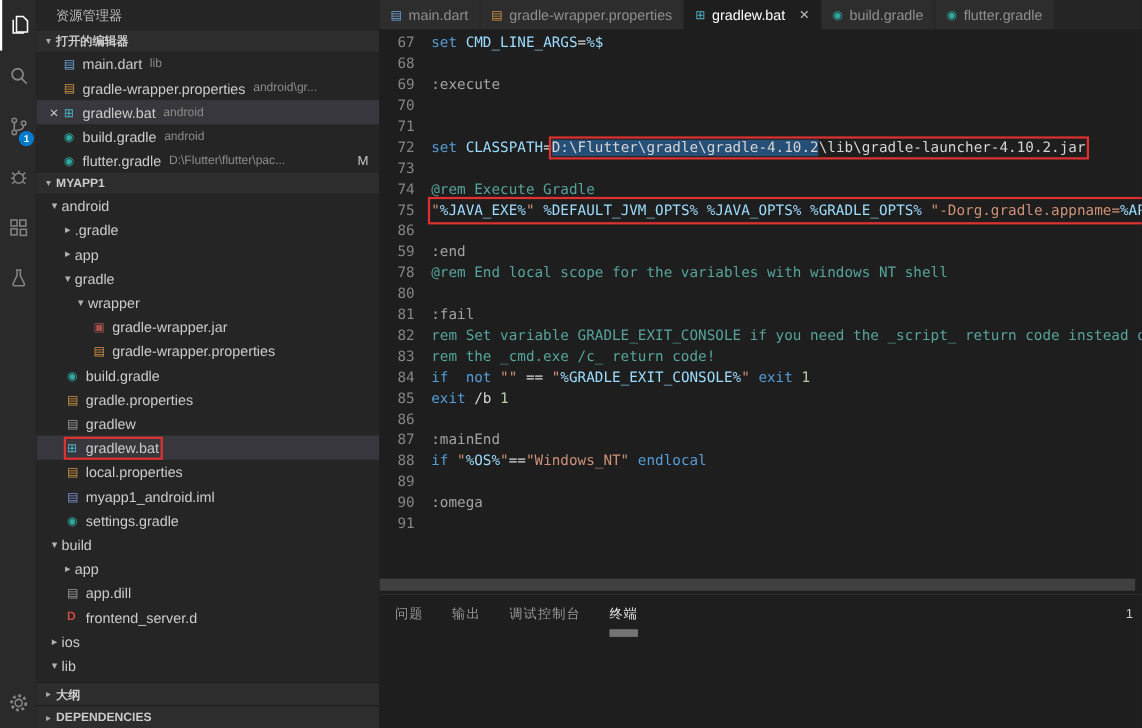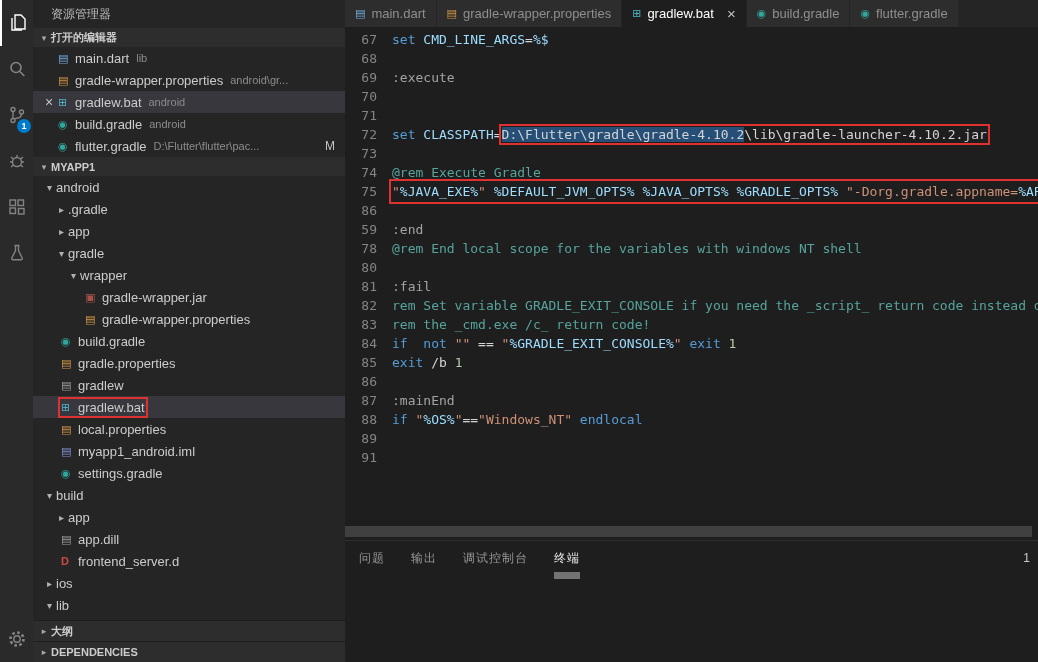--- a/index.html
+++ b/index.html
@@ -361,20 +361,21 @@
           <div class="cl"><span class="ln">80</span><span class="code"></span></div>
           <div class="cl"><span class="ln">81</span><span class="code"><span class="lb">:fail</span></span></div>
           <div class="cl"><span class="ln">82</span><span class="code"><span class="cm">rem Set variable GRADLE_EXIT_CONSOLE if you need the _script_ return code instead of</span></span></div>
           <div class="cl"><span class="ln">83</span><span class="code"><span class="cm">rem the _cmd.exe /c_ return code!</span></span></div>
           <div class="cl"><span class="ln">84</span><span class="code"><span class="kw">if</span><span class="fg">  </span><span class="kw">not</span><span class="fg"> </span><span class="st">""</span><span class="fg"> == </span><span class="st">"</span><span class="va">%GRADLE_EXIT_CONSOLE%</span><span class="st">"</span><span class="fg"> </span><span class="kw">exit</span><span class="fg"> </span><span class="nu">1</span></span></div>
           <div class="cl"><span class="ln">85</span><span class="code"><span class="kw">exit</span><span class="fg"> /b </span><span class="nu">1</span></span></div>
           <div class="cl"><span class="ln">86</span><span class="code"></span></div>
           <div class="cl"><span class="ln">87</span><span class="code"><span class="lb">:mainEnd</span></span></div>
           <div class="cl"><span class="ln">88</span><span class="code"><span class="kw">if</span><span class="fg"> </span><span class="st">"</span><span class="va">%OS%</span><span class="st">"</span><span class="fg">==</span><span class="st">"Windows_NT"</span><span class="fg"> </span><span class="kw">endlocal</span></span></div>
           <div class="cl"><span class="ln">89</span><span class="code"></span></div>
+          <div class="cl"><span class="ln">90</span><span class="code"><span class="lb">:omega</span></span></div>
           <div class="cl"><span class="ln">91</span><span class="code"></span></div>
         </div>
       <div class="hscroll"></div>
     </div>
     <div class="panel">
       <div class="panel-tabs" id="paneltabs">
           <span class="ptab">问题</span>
           <span class="ptab">输出</span>
           <span class="ptab">调试控制台</span>
           <span class="ptab active">终端</span>

